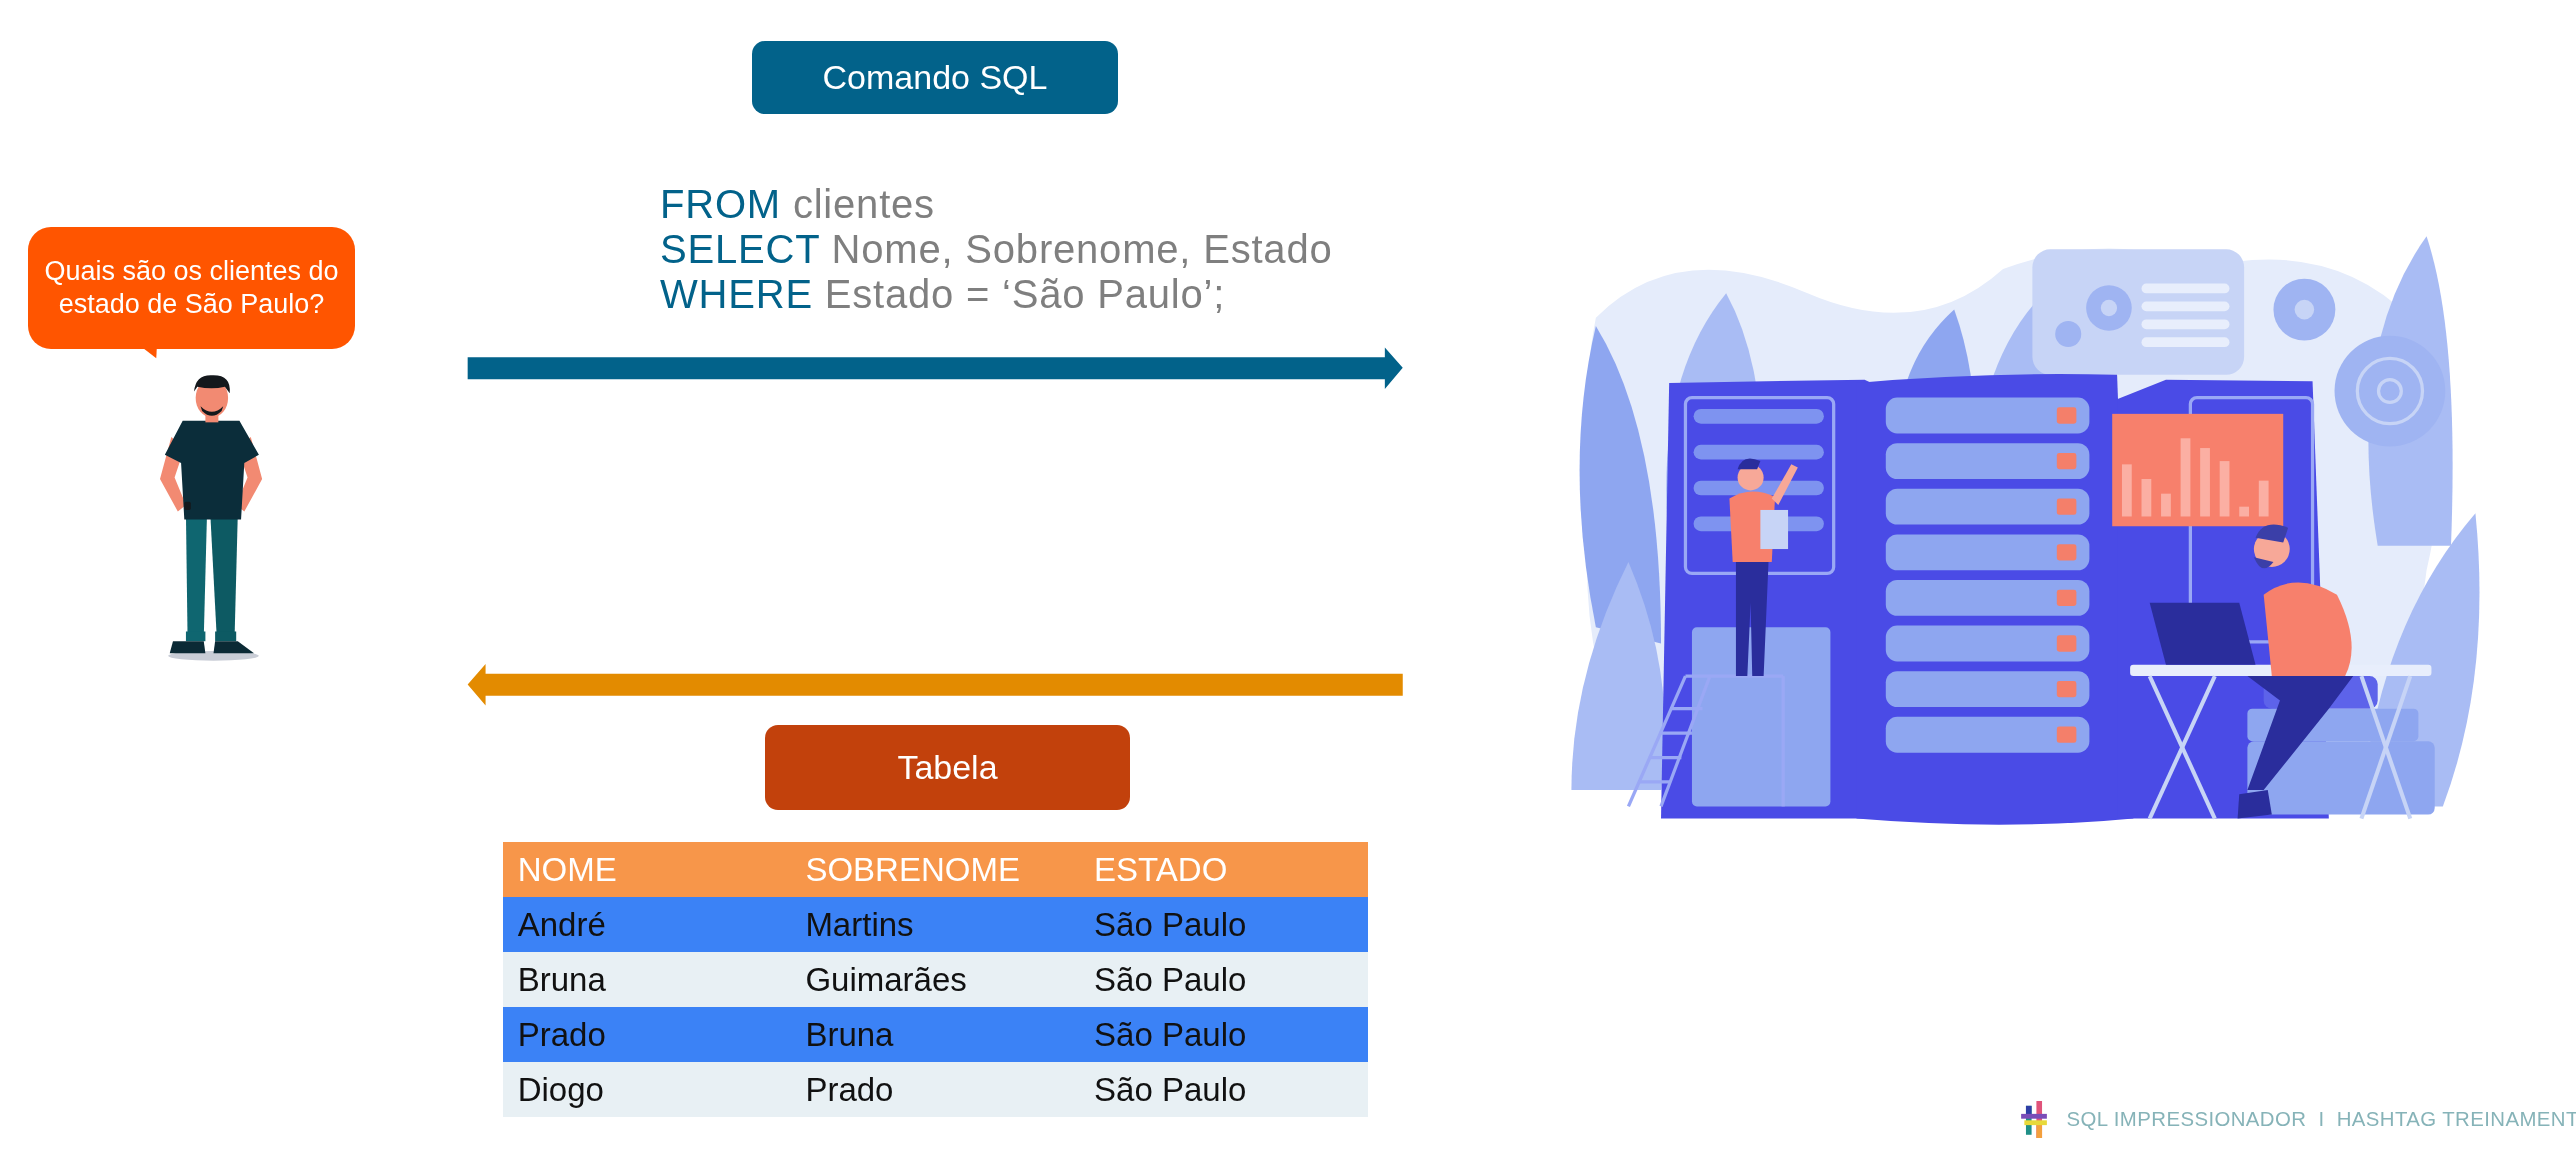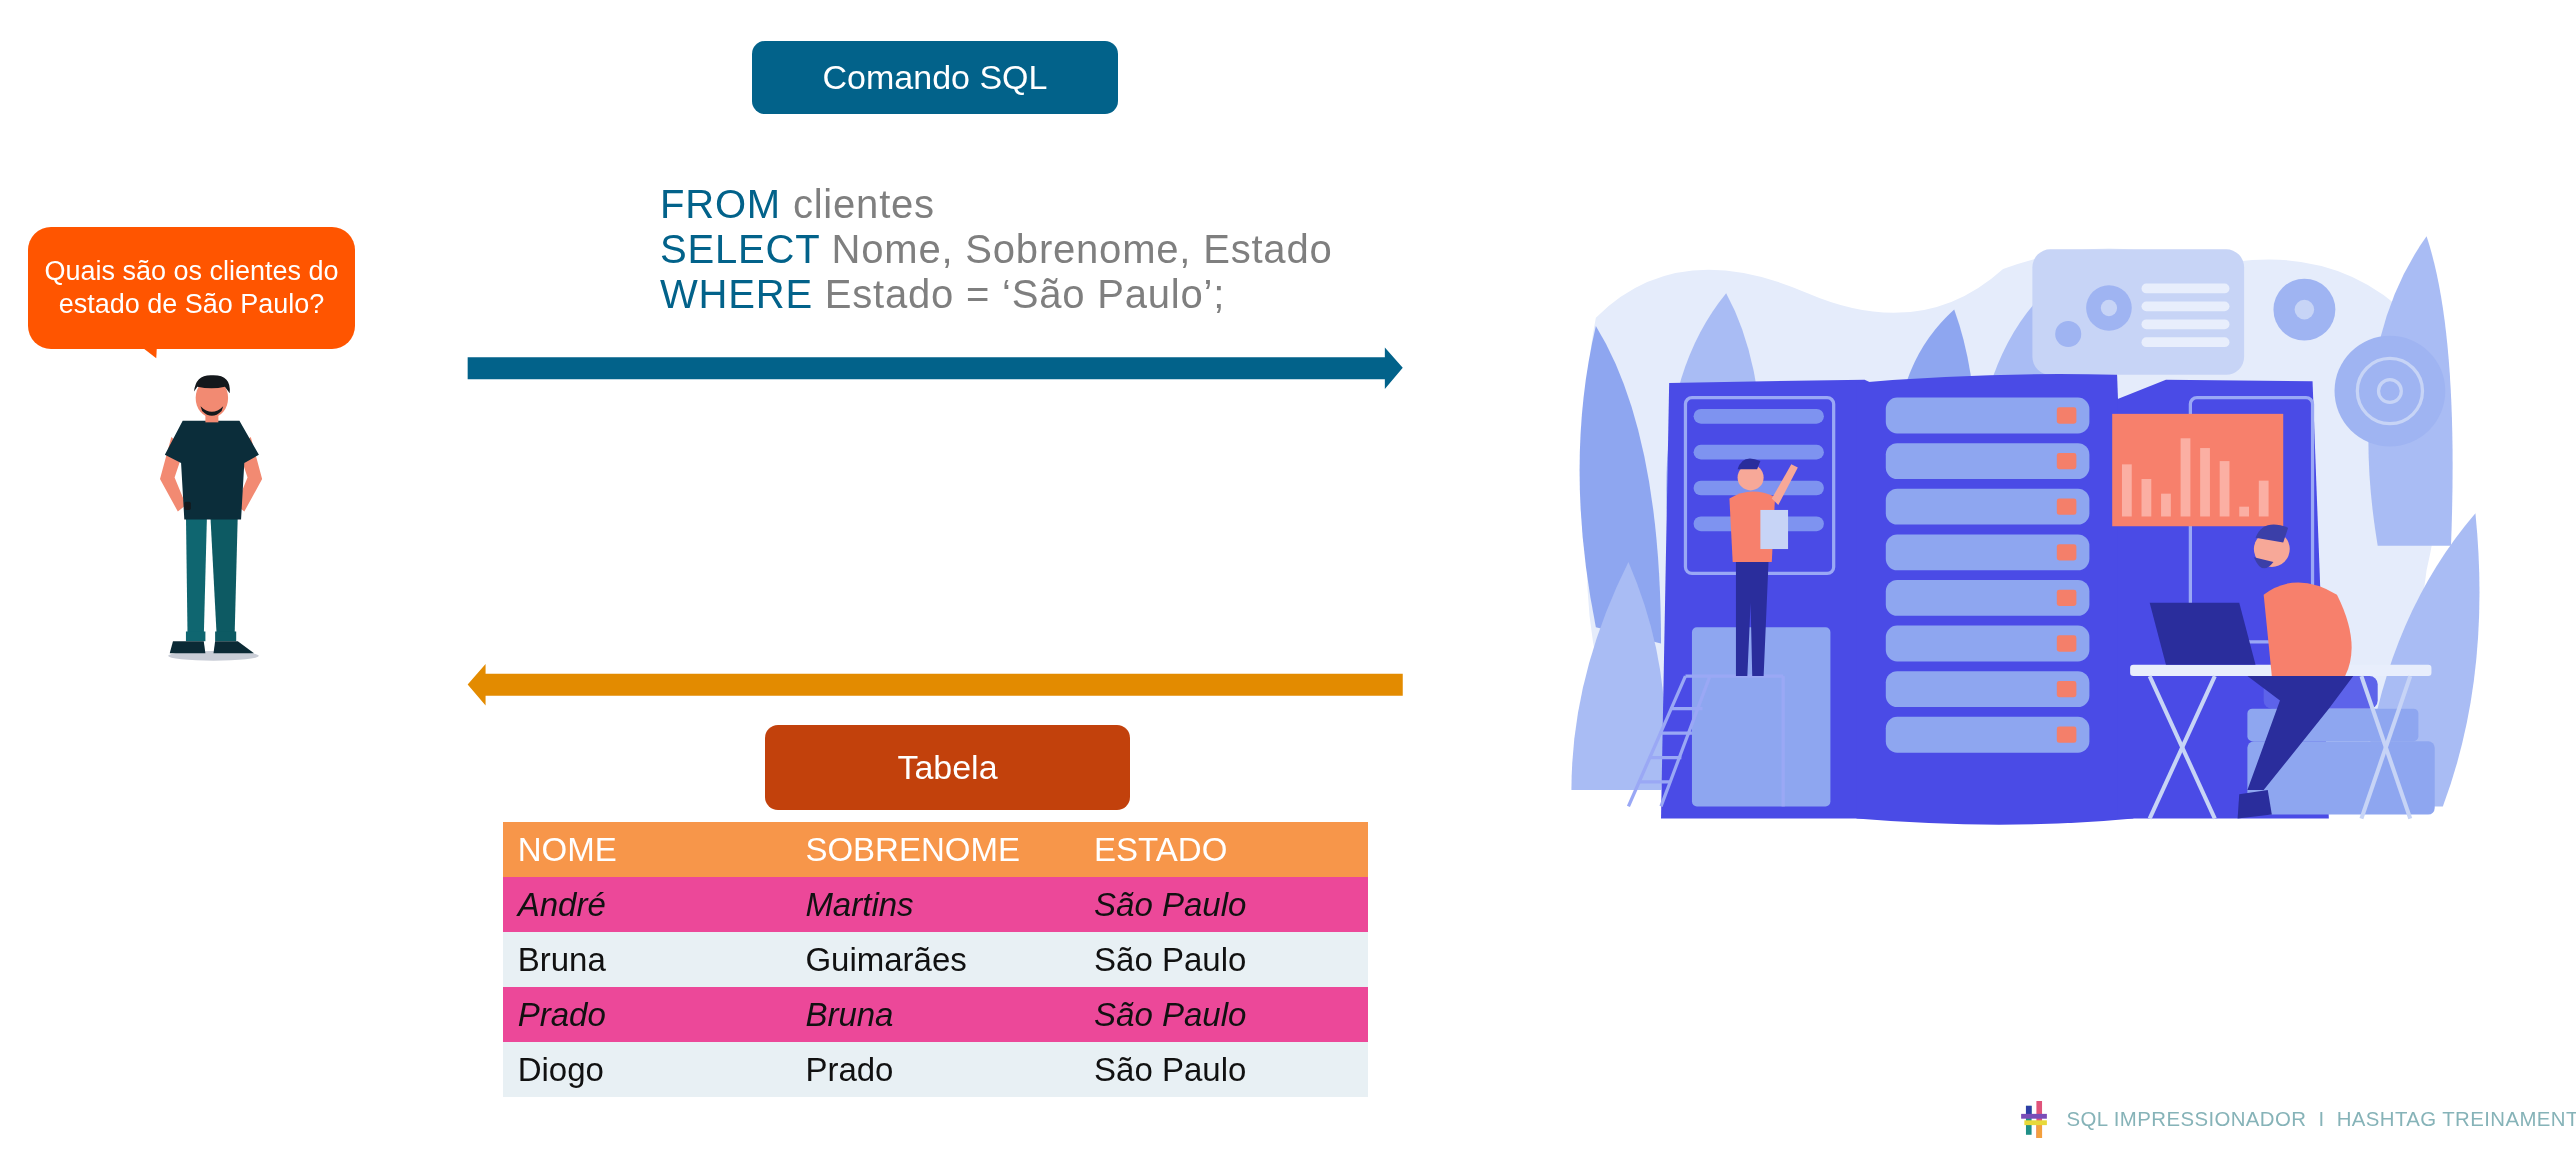--- a/index.html
+++ b/index.html
@@ -22,25 +22,25 @@
 
   
   .sql { left:660px; top:182px; font-size:40px; line-height:45px; color:#7F7F7F; letter-spacing:0.8px; }
   .sql .kw { color:#02628A; }
   .sql-line { white-space:pre; }
 
   
   .arrow { left:0; top:0; }
 
   
-  .tbl { left:503px; top:822px; width:865px; border-collapse:collapse; font-size:33px; }
+  .tbl { left:503px; top:842px; width:865px; border-collapse:collapse; font-size:33px; }
   .tbl th { background:#F7964A; color:#fff; font-weight:normal; text-align:left; height:55px;
             padding:0 0 0 14.7px; font-size:33px; }
   .tbl td { height:55px; padding:0 0 0 14.7px; color:#111; }
-  .tbl tr.odd td { background:#ec4899;font-style:italic; }
+  .tbl tr.odd td { background:#3b82f6; }
   .tbl tr.even td { background:#E8F0F4; }
   .tbl .c1 { width:273px; } .tbl .c2 { width:274px; }
 
   
   .footer { left:2021px; top:1101px; display:flex; align-items:center; gap:19.5px; }
   .footer-text { color:#86B3B8; font-size:20.4px; letter-spacing:0.4px; white-space:pre; }
 </style>
 </head>
 <body>
 

